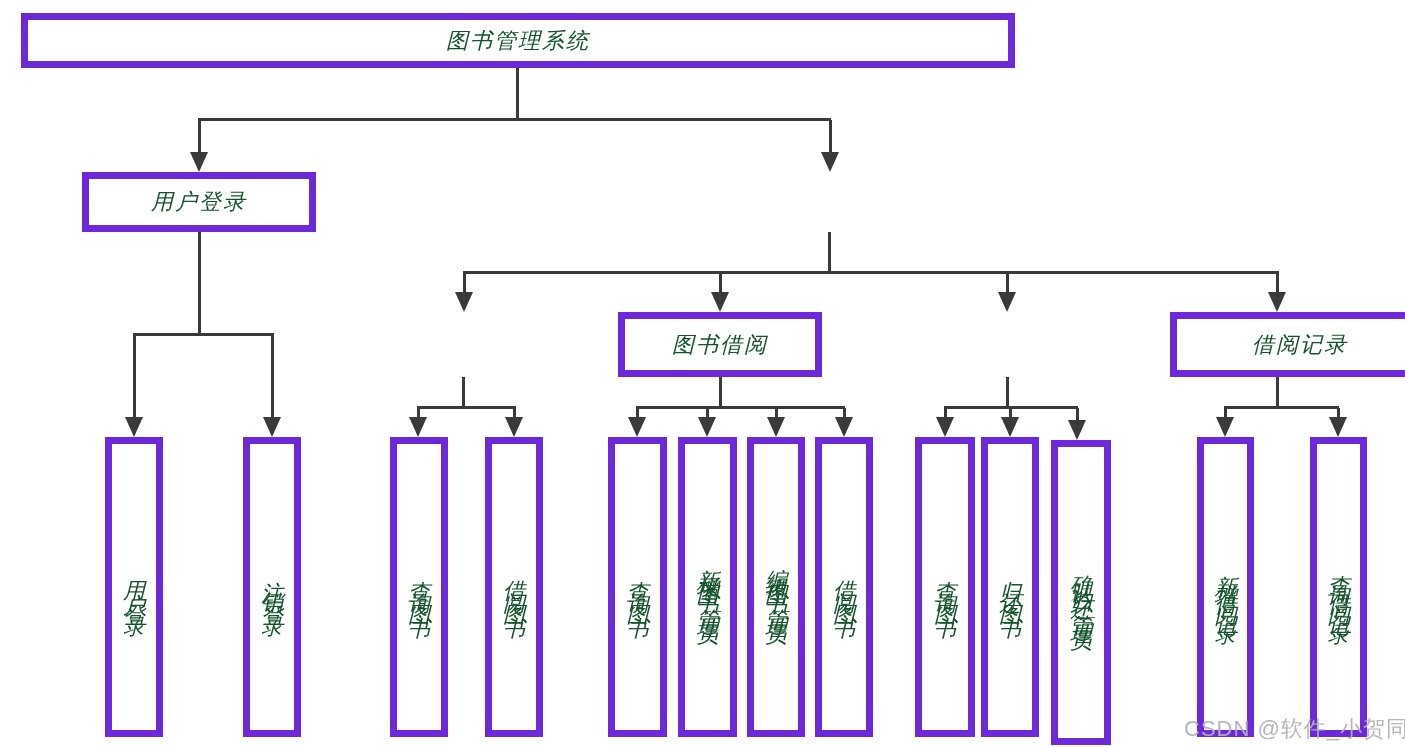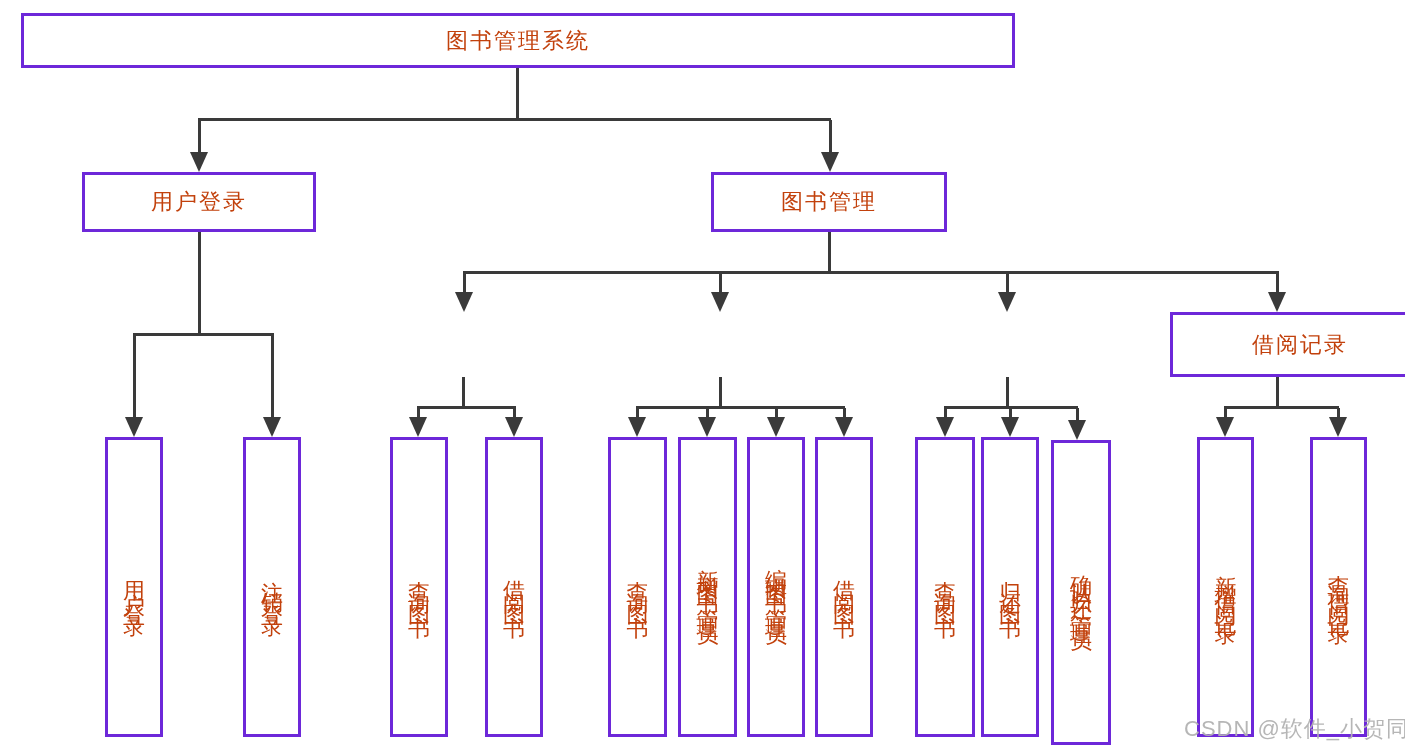--- a/index.html
+++ b/index.html
@@ -6,26 +6,27 @@
   #stage{
     position:relative;
     width:1405px;height:747px;
     background:#ffffff;
     font-family:"Liberation Sans","DejaVu Sans",sans-serif;
     overflow:hidden;
   }
   .box{
     position:absolute;
     box-sizing:border-box;
-    border:3px solid #6d28d9;
+    border:7px solid #6d28d9;
     background:#ffffff;
-    color:#c2410c;
+    color:#14532d;
     display:flex;
     align-items:center;
     justify-content:center;
+    font-style:italic;
   }
   .hbox{font-size:22px;letter-spacing:2px;white-space:nowrap;}
   .vbox{
     writing-mode:vertical-rl;
     text-orientation:mixed;
     font-size:22px;
     line-height:1;
   }
   .gap-lg{letter-spacing:12px;}
   .gap-md{letter-spacing:10px;}
@@ -58,40 +59,40 @@
   <div class="box hbox" style="left:21px;top:13px;width:994px;height:55px;">图书管理系统</div>
 
   <i class="vl" style="left:516px;top:68px;height:52px;"></i>
   <i class="hl" style="left:198px;top:118px;width:633px;"></i>
   <i class="vl" style="left:198px;top:120px;height:36px;"></i>
   <i class="ah" style="left:190px;top:152px;"></i>
   <i class="vl" style="left:829px;top:120px;height:36px;"></i>
   <i class="ah" style="left:821px;top:152px;"></i>
 
   <div class="box hbox" style="left:82px;top:172px;width:234px;height:60px;">用户登录</div>
-  <div class="box hbox" style="left:711px;top:172px;width:236px;height:60px;">图书管理</div>
 
   <i class="vl" style="left:198px;top:232px;height:103px;"></i>
   <i class="hl" style="left:133px;top:333px;width:141px;"></i>
   <i class="vl" style="left:133px;top:335px;height:86px;"></i>
   <i class="ah" style="left:125px;top:417px;"></i>
   <i class="vl" style="left:271px;top:335px;height:86px;"></i>
   <i class="ah" style="left:263px;top:417px;"></i>
 
   <i class="vl" style="left:828px;top:232px;height:41px;"></i>
   <i class="hl" style="left:463px;top:271px;width:816px;"></i>
   <i class="vl" style="left:463px;top:273px;height:23px;"></i>
   <i class="ah" style="left:455px;top:292px;"></i>
   <i class="vl" style="left:719px;top:273px;height:23px;"></i>
   <i class="ah" style="left:711px;top:292px;"></i>
   <i class="vl" style="left:1006px;top:273px;height:23px;"></i>
   <i class="ah" style="left:998px;top:292px;"></i>
   <i class="vl" style="left:1276px;top:273px;height:23px;"></i>
   <i class="ah" style="left:1268px;top:292px;"></i>
 
+  <div class="box hbox" style="left:618px;top:312px;width:204px;height:65px;">图书借阅</div>
   <div class="box hbox" style="left:1170px;top:312px;width:260px;height:65px;">借阅记录</div>
 
   <i class="vl" style="left:462px;top:377px;height:31px;"></i>
   <i class="hl" style="left:417px;top:406px;width:99px;"></i>
   <i class="vl" style="left:417px;top:408px;height:13px;"></i>
   <i class="ah" style="left:409px;top:417px;"></i>
   <i class="vl" style="left:513px;top:408px;height:13px;"></i>
   <i class="ah" style="left:505px;top:417px;"></i>
 
   <i class="vl" style="left:719px;top:377px;height:31px;"></i>

